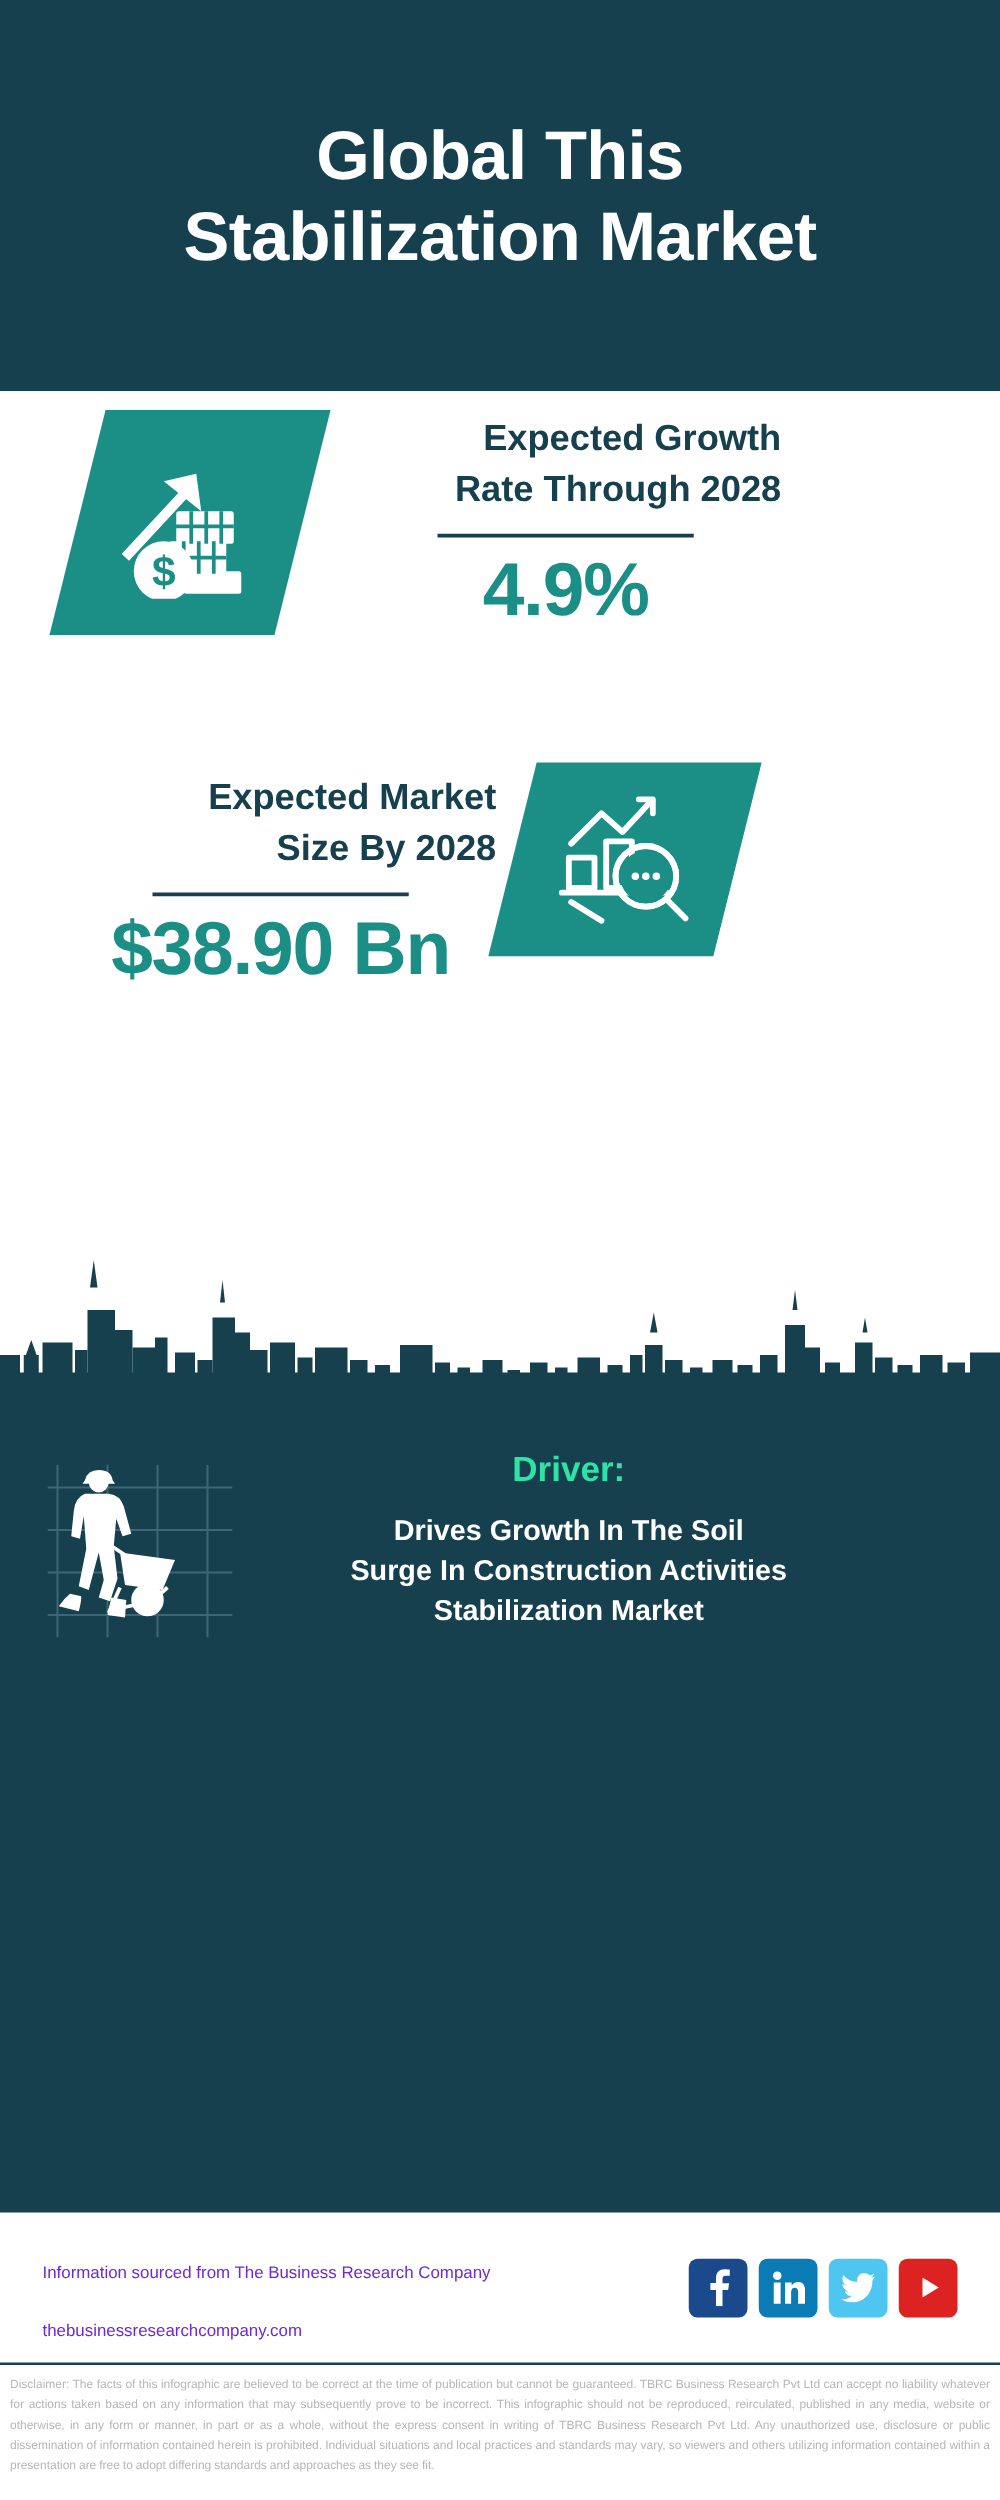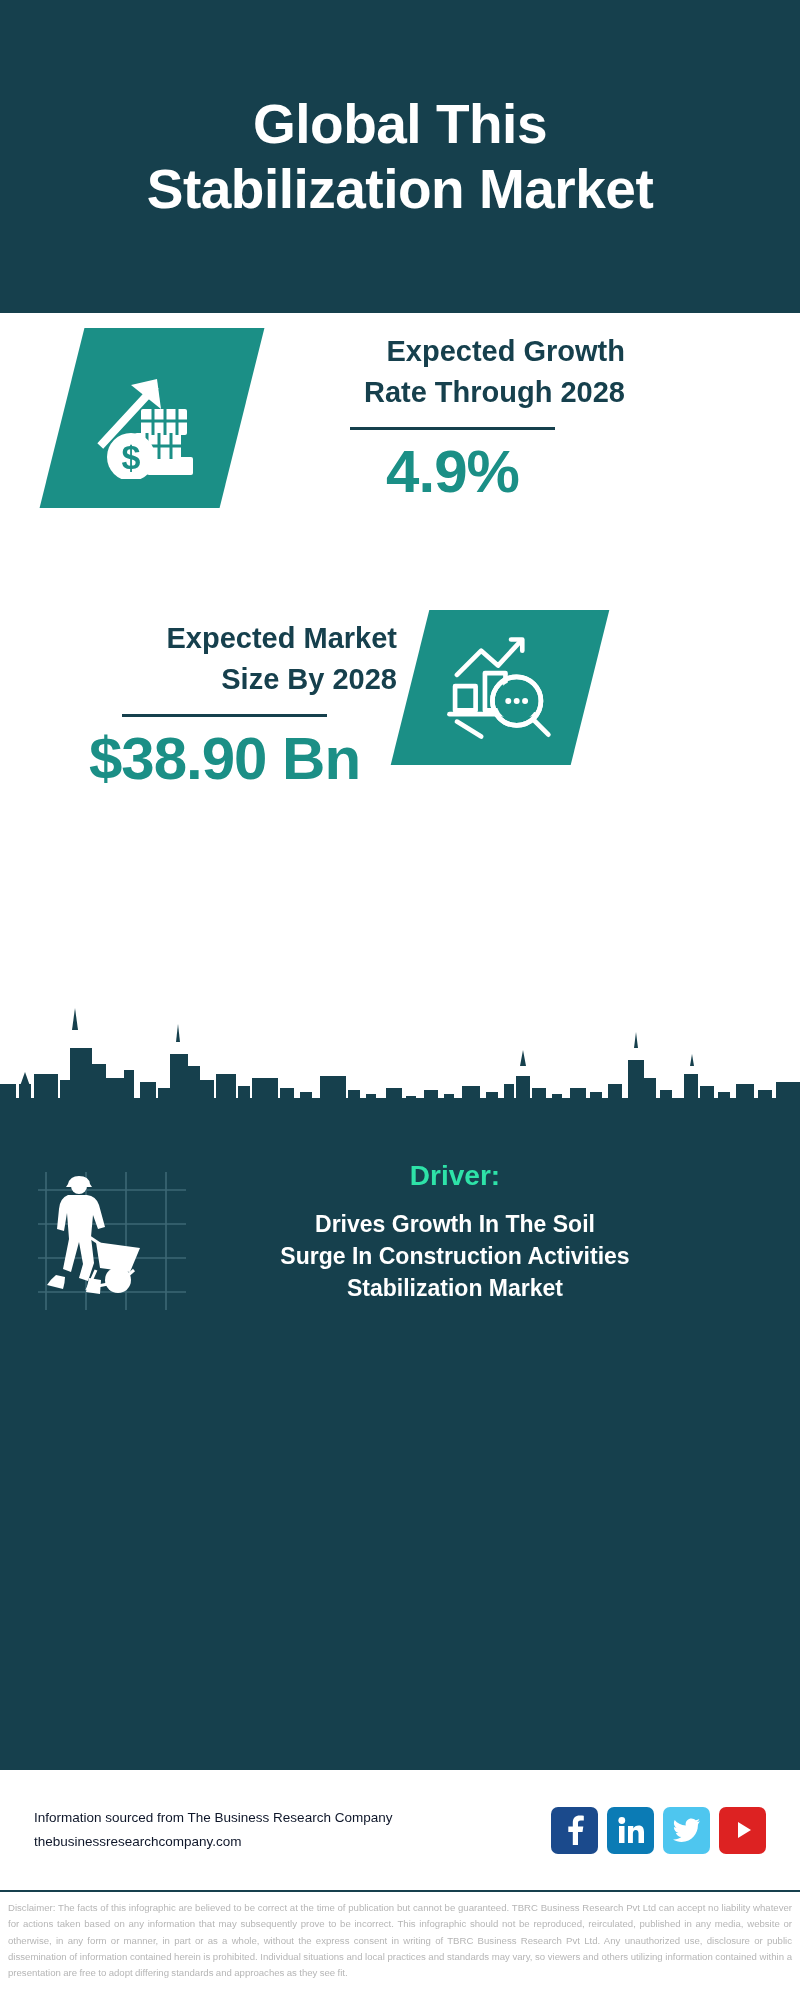--- a/index.html
+++ b/index.html
@@ -121,23 +121,24 @@
     width:800px;
     height:122px;
     background:#ffffff;
     border-top:2px solid #16404d;
     display:flex;
     align-items:center;
     padding:0 34px;
   }
   .footer-text { flex:1; }
   .footer-line {
-    color:#0f172a;
+    color:#6d28d9;
     font-size:13.5px;
     line-height:1.75;
+    margin-top:23px;
   }
   .social { display:flex; gap:9px; align-items:center; }
   .sq {
     width:47px; height:47px;
     border-radius:7px;
     display:flex; align-items:center; justify-content:center;
   }
   .sq-fb { background:#1b4a8c; }
   .sq-li { background:#0b7bb5; }
   .sq-tw { background:#4ec6ef; }

